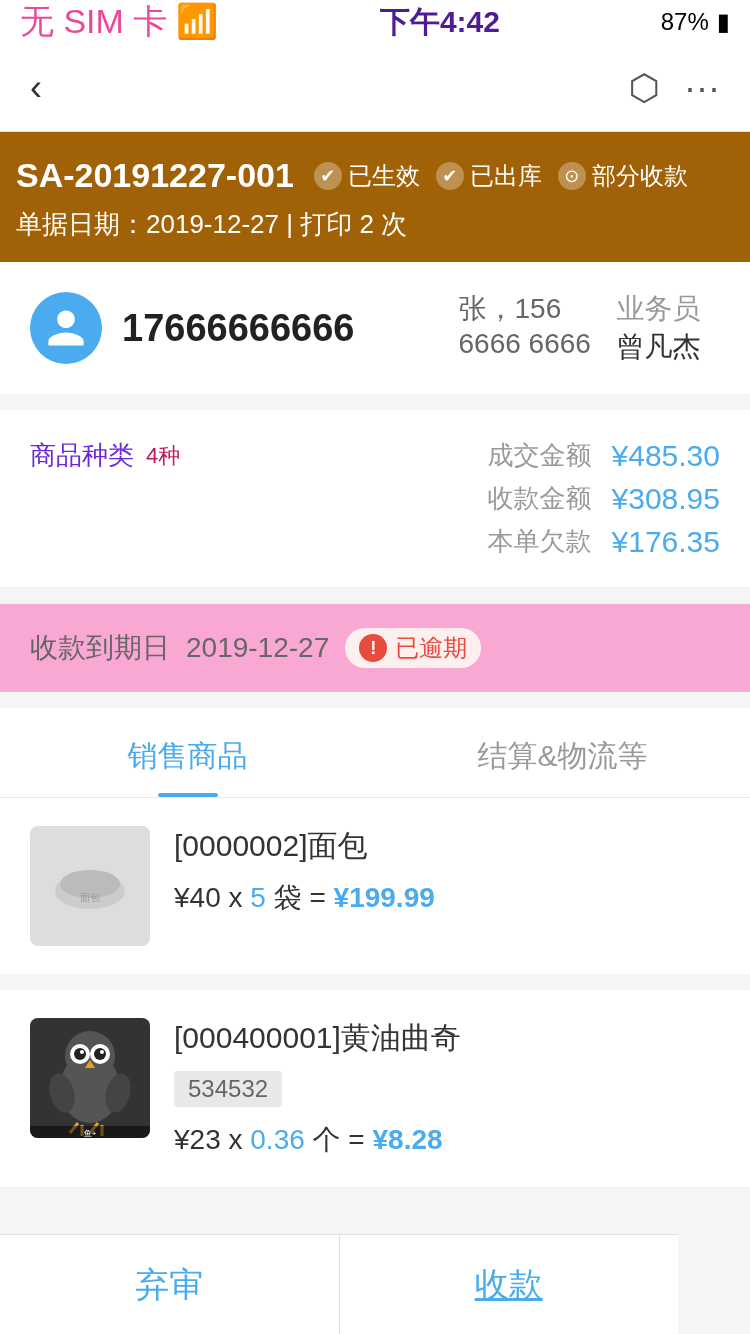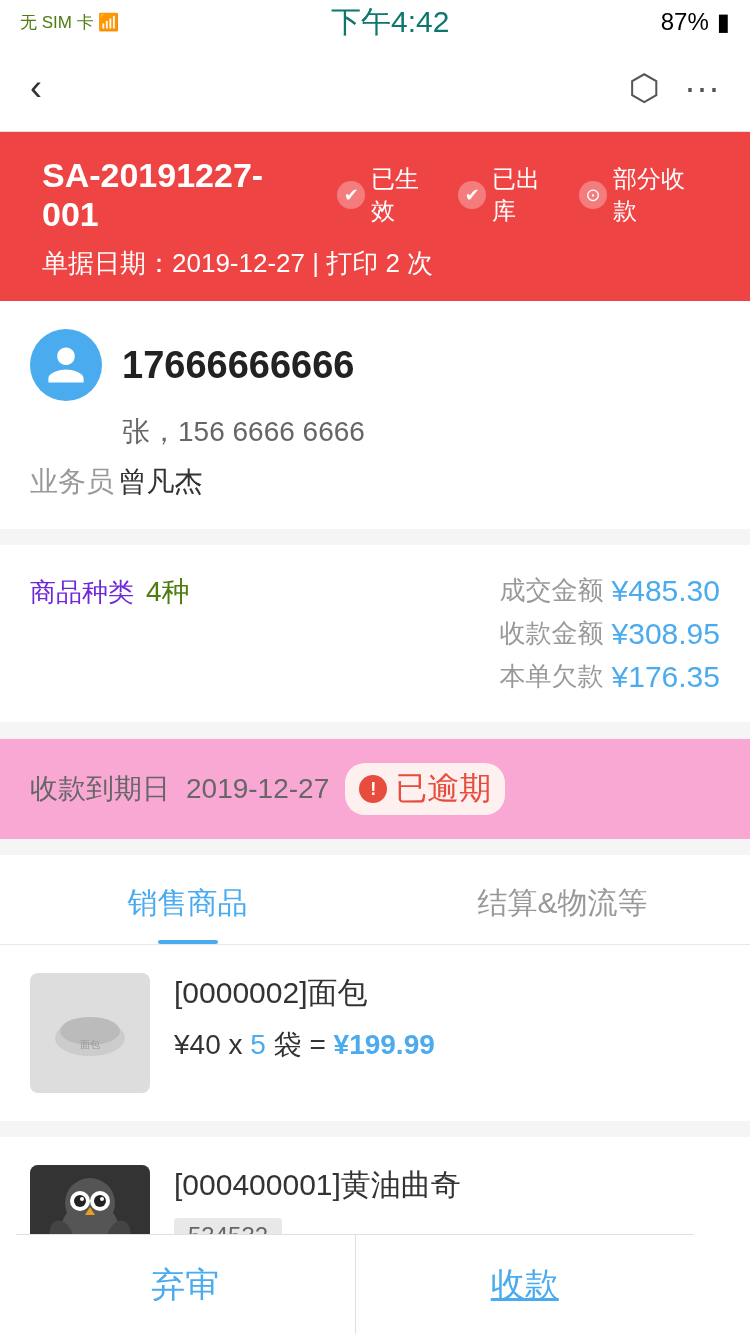--- a/index.html
+++ b/index.html
@@ -15,22 +15,22 @@
     
     .status-bar {
       background: #fff;
       height: 44px;
       display: flex;
       align-items: center;
       justify-content: space-between;
       padding: 0 20px;
       font-size: 28px;
     }
-    .status-left { font-size: 17px; color: #4d7c0f; }
-    .status-center { font-size: 30px; font-weight: 400; color: #0f766e; }
+    .status-left { font-size: 34px; color: #ec4899; }
+    .status-center { font-size: 30px; font-weight: 700; color: #4c1d95; }
     .status-right { display: flex; align-items: center; gap: 8px; font-size: 24px; color: #000; }
 
     
     .nav-bar {
       background: #fff;
       height: 88px;
       display: flex;
       align-items: center;
       justify-content: space-between;
       padding: 0 30px;
@@ -52,22 +52,22 @@
       gap: 24px;
     }
     .nav-icon {
       font-size: 36px;
       color: #555;
       cursor: pointer;
     }
 
     
     .order-header {
-      background: #ef4444;
-      padding: 24px 42px 20px;
+      background: #a16207;
+      padding: 24px 16px 20px;
     }
     .order-header-top {
       display: flex;
       align-items: center;
       gap: 20px;
       margin-bottom: 12px;
     }
     .order-id {
       font-size: 34px;
       font-weight: 700;
@@ -100,21 +100,20 @@
     .order-meta {
       font-size: 26px;
       color: #fff;
     }
 
     
     .customer-section {
       background: #fff;
       padding: 28px 30px;
       display: flex;
-      flex-direction: column;
       gap: 12px;
       margin-bottom: 16px;
     }
     .customer-top {
       display: flex;
       align-items: center;
       gap: 20px;
     }
     .avatar {
       width: 72px;
@@ -163,31 +162,31 @@
       margin-bottom: 16px;
     }
     .stats-left {}
     .stat-row {
       display: flex;
       align-items: center;
       gap: 12px;
       margin-bottom: 6px;
     }
     .stat-label { font-size: 26px; color: #6d28d9; }
-    .stat-value { font-size: 28px; color: #4d7c0f; }
+    .stat-value { font-size: 22px; color: #be185d; }
     .stats-right {
       display: flex;
       flex-direction: column;
       align-items: flex-end;
       gap: 8px;
     }
     .money-row {
       display: flex;
       align-items: center;
-      gap: 8px;
+      gap: 20px;
     }
     .money-label { font-size: 26px; color: #999; }
     .money-amount { font-size: 30px; color: #4aabee; font-weight: 500; }
     .money-amount-red { font-size: 30px; color: #4aabee; font-weight: 500; }
 
     
     .due-section {
       background: #f9a8d4;
       padding: 24px 30px;
       display: flex;
@@ -211,21 +210,21 @@
       height: 28px;
       border-radius: 50%;
       background: #e74c3c;
       color: #fff;
       font-size: 18px;
       display: flex;
       align-items: center;
       justify-content: center;
       font-weight: bold;
     }
-    .overdue-text { font-size: 32px; color: #e74c3c; }
+    .overdue-text { font-size: 24px; color: #e74c3c; }
 
     
     .tabs {
       background: #fff;
       display: flex;
       border-bottom: 1px solid #e8e8e8;
       margin-bottom: 0;
     }
     .tab {
       flex: 1;
@@ -290,21 +289,20 @@
     
     .bottom-bar {
       position: fixed;
       bottom: 0;
       left: 0;
       width: 678px;
       height: 100px;
       background: #fff;
       display: flex;
       border-top: 1px solid #e0e0e0;
-      margin-left: 16px;
     }
     .bottom-btn {
       flex: 1;
       display: flex;
       align-items: center;
       justify-content: center;
       font-size: 34px;
       cursor: pointer;
     }
     .bottom-btn.cancel { color: #4aabee; border-right: 1px solid #e0e0e0; }

